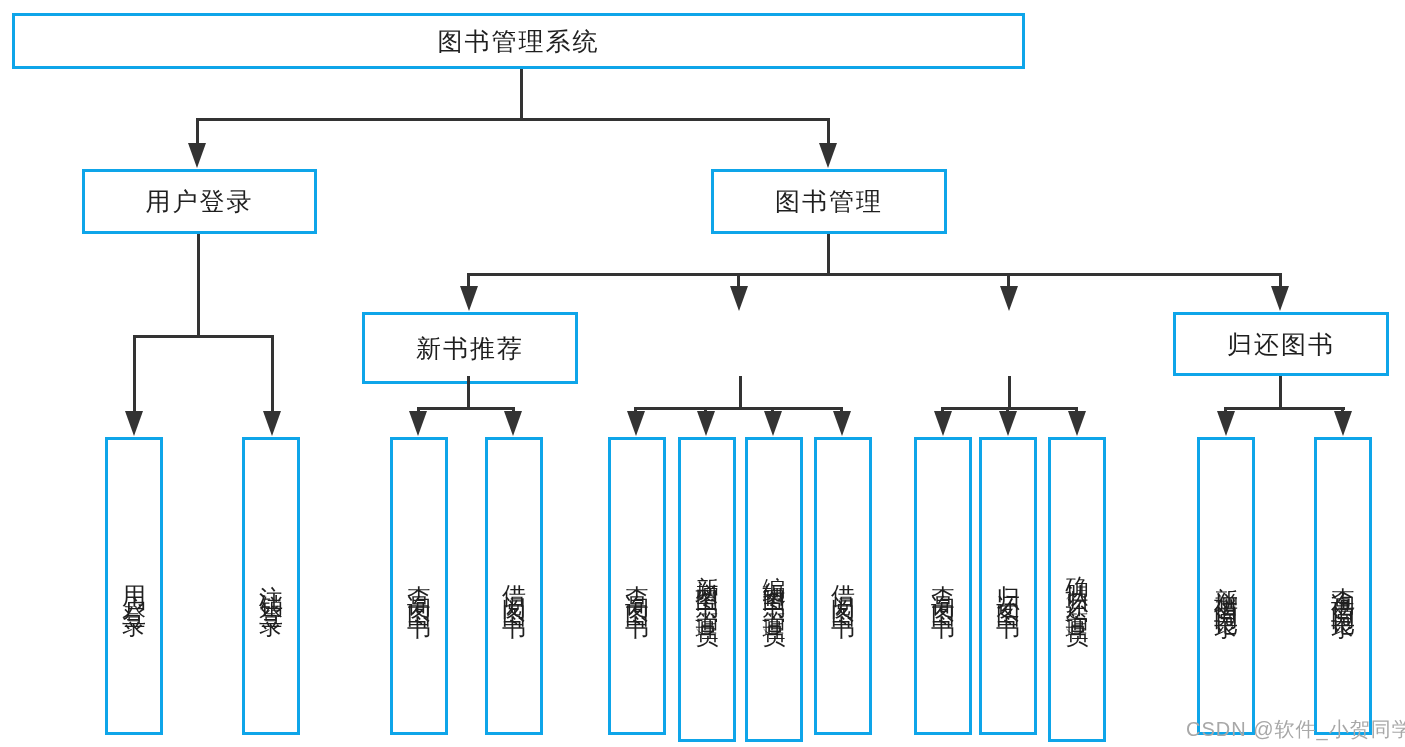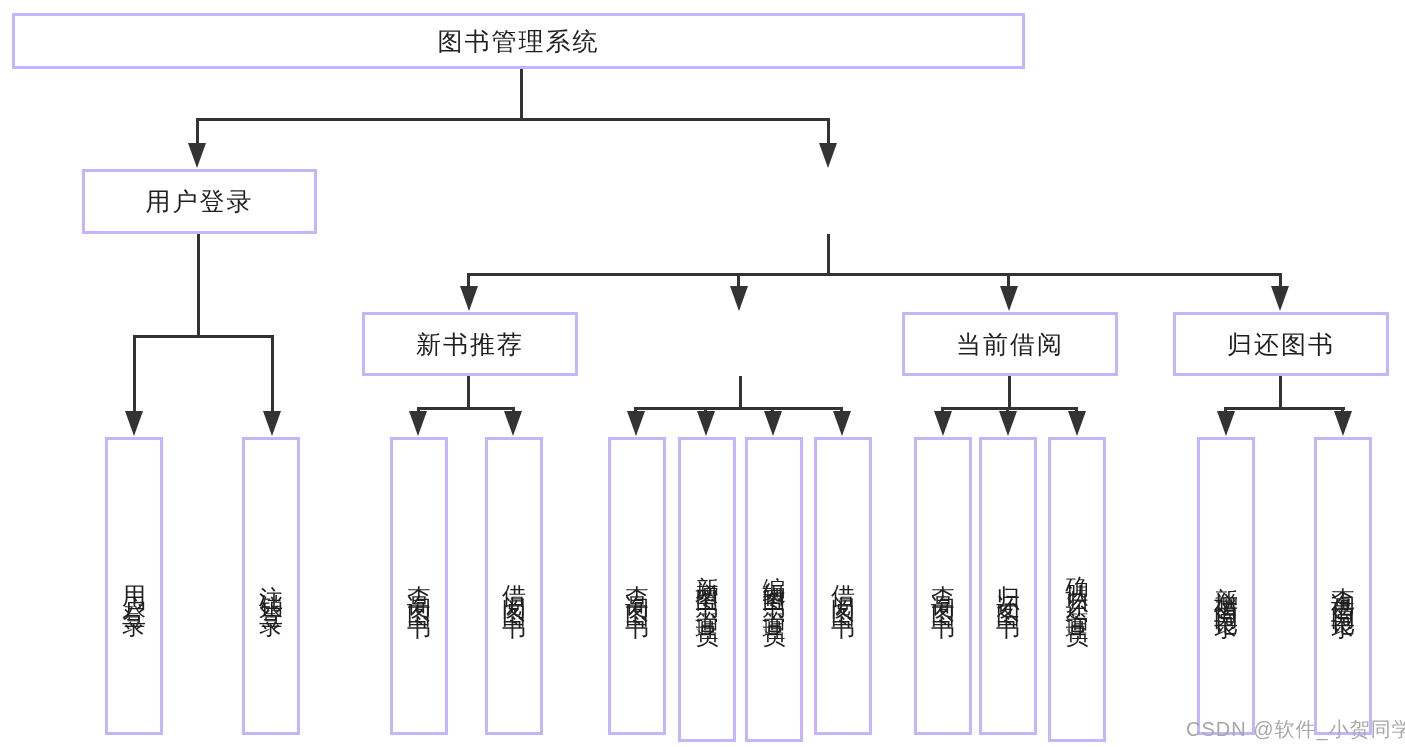--- a/index.html
+++ b/index.html
@@ -12,21 +12,21 @@
     position: relative;
     width: 1405px;
     height: 747px;
     background: #ffffff;
     overflow: hidden;
     color: #1f1f1f;
   }
   .box {
     position: absolute;
     box-sizing: border-box;
-    border: 3px solid #c4b5fd;
+    border: 3px solid #0ea5e9;
     background: #ffffff;
     display: flex;
     align-items: center;
     justify-content: center;
     color: #1f1f1f;
   }
   .hbox { font-size: 25px; letter-spacing: 2px; white-space: nowrap; }
   .vtxt {
     writing-mode: vertical-rl;
     text-orientation: mixed;
@@ -63,29 +63,29 @@
 <div id="canvas">
 
   <div class="box hbox" style="left:12px; top:13px; width:1013px; height:56px;">
     <span>图书管理系统</span>
   </div>
 
   <div class="box hbox" style="left:82px; top:169px; width:235px; height:65px;">
     <span>用户登录</span>
   </div>
 
-
-  <div class="box hbox" style="left:362px; top:312px; width:216px; height:64px;">
+  <div class="box hbox" style="left:711px; top:169px; width:236px; height:65px;">
+    <span>图书管理</span>
+  </div>
+
+  <div class="box hbox" style="left:362px; top:312px; width:216px; height:72px;">
     <span>新书推荐</span>
   </div>
 
 
-  <div class="box hbox" style="left:902px; top:312px; width:216px; height:64px;">
-    <span>当前借阅</span>
-  </div>
 
   <div class="box hbox" style="left:1173px; top:312px; width:216px; height:64px;">
     <span>归还图书</span>
   </div>
 
   <div class="box" style="left:105px; top:437px; width:58px; height:298px;">
     <span class="vtxt">用户登录</span>
   </div>
 
   <div class="box" style="left:242px; top:437px; width:58px; height:298px;">

